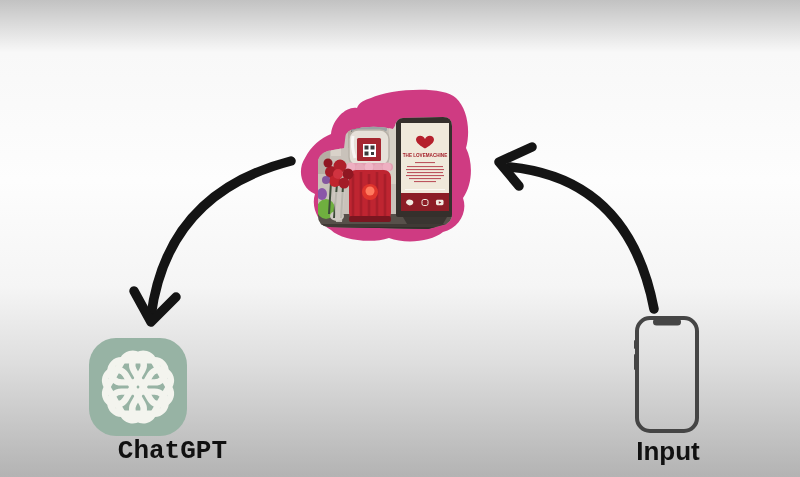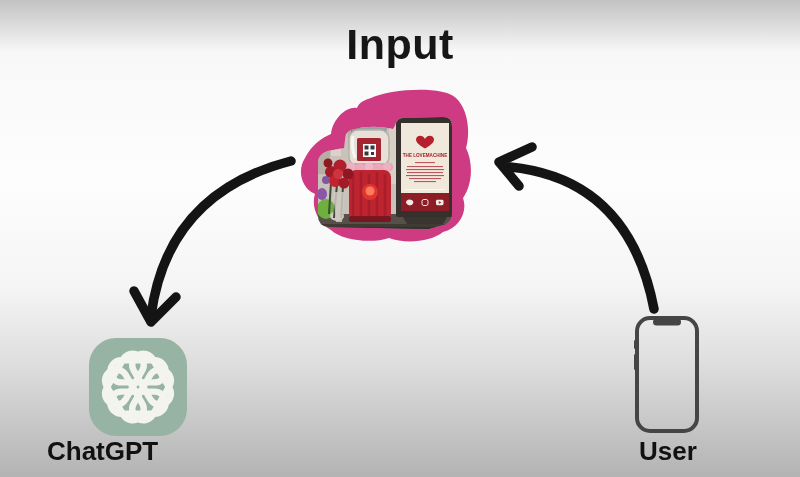--- a/index.html
+++ b/index.html
@@ -14,35 +14,34 @@
   }
   .machine-art{position:absolute;left:293px;top:86px;}
   .machine-label{
     position:absolute;top:245px;left:250px;width:290px;text-align:center;
     font-size:23px;font-weight:700;color:#232323;
   }
   .arrow-layer{position:absolute;left:0;top:0;}
   .arrow{stroke:#141414;stroke-width:9.5;fill:none;stroke-linecap:round;stroke-linejoin:round;}
   .chatgpt-tile{position:absolute;left:88px;top:337px;}
   .chatgpt-label{
-    position:absolute;top:436px;left:47px;width:180px;text-align:left;
-    font-size:26px;font-weight:700;color:#111;
+    position:absolute;top:436px;left:47px;width:180px;text-align:right;
+    font-size:26px;font-weight:700;color:#111;font-family:Liberation Mono, monospace;
   }
   .phone{position:absolute;left:633px;top:314px;}
   .user-label{
     position:absolute;top:436px;left:578px;width:180px;text-align:center;
     font-size:26px;font-weight:700;color:#111;
   }
 </style>
 </head>
 <body>
 
 <div class="stage">
 
-  <div class="title">Input</div>
 
   <svg class="arrow-layer" width="800" height="477" viewBox="0 0 800 477">
     <g>
       <path class="arrow" d="M291,161 Q167,193 151,316"></path>
       <path class="arrow" d="M134,291 L151,322 L176,297"></path>
     </g>
     <g>
       <path class="arrow" d="M654,309 Q629,179 510,167"></path>
       <path class="arrow" d="M532,147 L499,162 L519,186"></path>
     </g>
@@ -161,15 +160,15 @@
     </g>
   </svg>
   <div class="chatgpt-label">ChatGPT</div>
 
   <svg class="phone" width="70" height="122" viewBox="0 0 70 122">
     <rect x="1" y="26" width="2.6" height="9" rx="1.3" fill="#454545"></rect>
     <rect x="1" y="40" width="2.6" height="16" rx="1.3" fill="#454545"></rect>
     <rect x="4" y="4" width="60" height="113" rx="13" fill="none" stroke="#454545" stroke-width="4"></rect>
     <rect x="20" y="4.5" width="28" height="7" rx="3.5" fill="#454545"></rect>
   </svg>
-  <div class="user-label">User</div>
+  <div class="user-label">Input</div>
 
 </div>
 
 </body></html>

